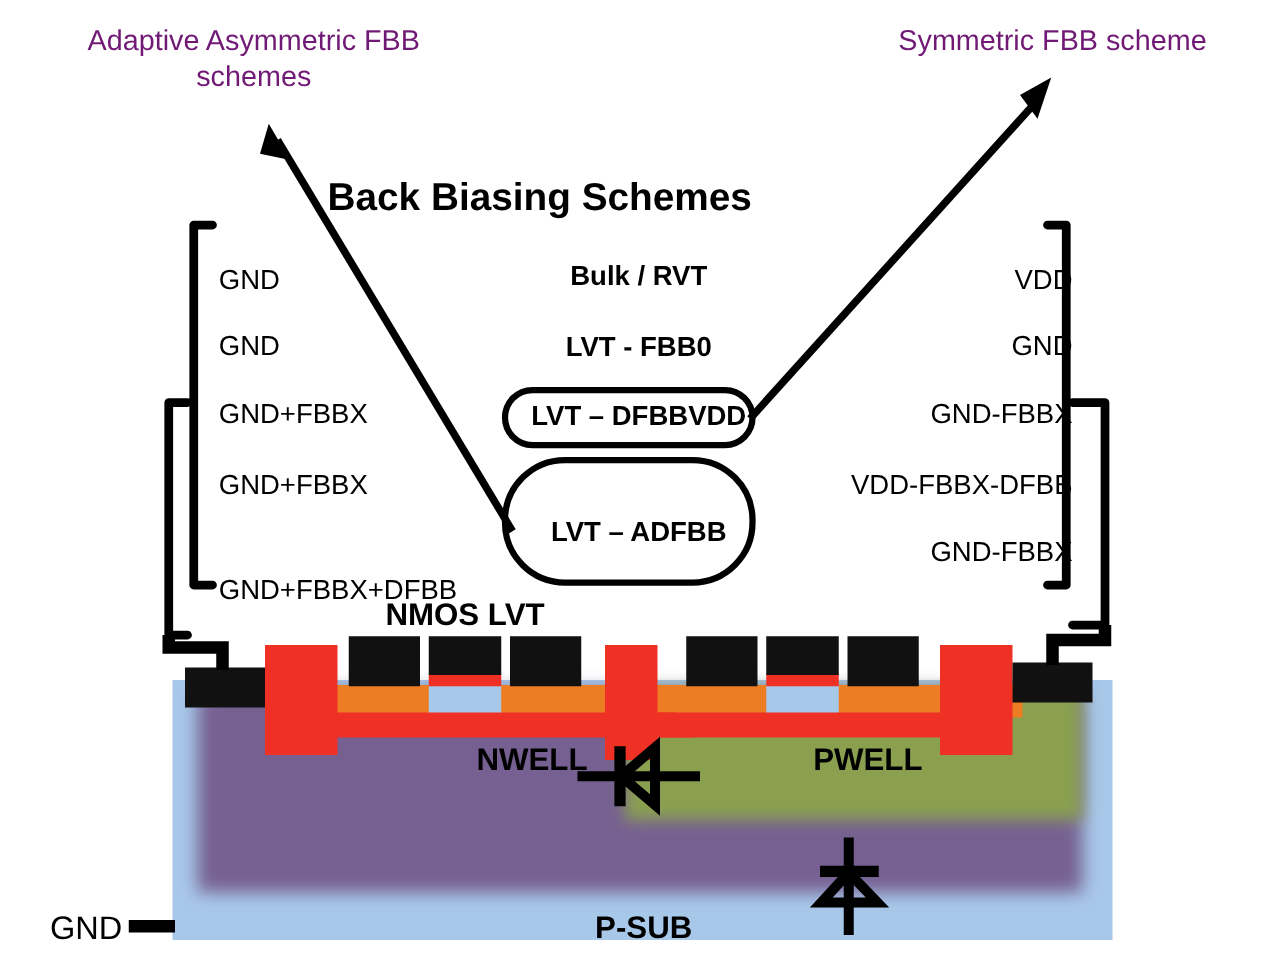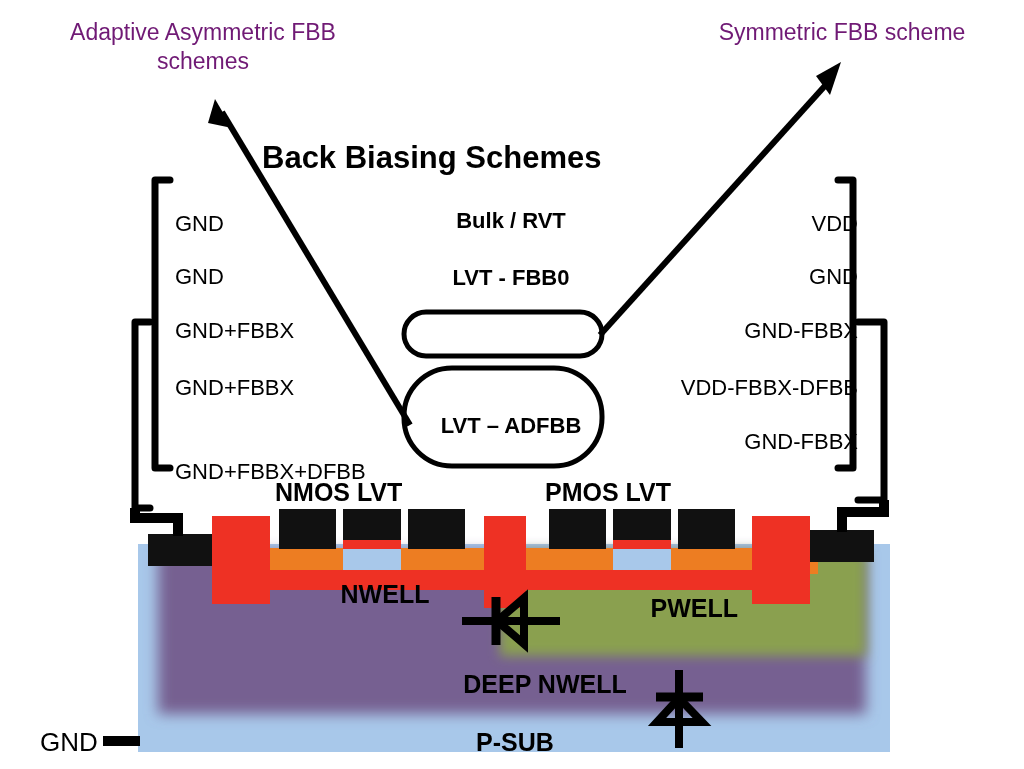--- a/index.html
+++ b/index.html
@@ -42,20 +42,21 @@
   .col-left { text-align: left; }
   .col-right { text-align: right; }
   .col-mid {
     text-align: center;
     font-weight: bold;
   }
   .dev-label {
     font-size: 25px;
     font-weight: bold;
     color: #000;
+    text-align: center;
     white-space: nowrap;
   }
   .region-label {
     font-size: 25px;
     font-weight: bold;
     color: #000;
     text-align: center;
     white-space: nowrap;
   }
   .gnd-bottom {
@@ -88,20 +89,21 @@
   <div class="abs title" style="left:262px; top:140px; width:500px;">Back Biasing Schemes</div>
 
   <div class="abs tbl-cell col-left" style="left:175px; top:211px; width:240px;">GND</div>
   <div class="abs tbl-cell col-left" style="left:175px; top:264px; width:240px;">GND</div>
   <div class="abs tbl-cell col-left" style="left:175px; top:318px; width:240px;">GND+FBBX</div>
   <div class="abs tbl-cell col-left" style="left:175px; top:375px; width:240px;">GND+FBBX</div>
   <div class="abs tbl-cell col-left" style="left:175px; top:447px; width:260px;margin-top:12px;">GND+FBBX+DFBB</div>
 
   <div class="abs tbl-cell col-mid" style="left:400px; top:208px; width:222px;">Bulk / RVT</div>
   <div class="abs tbl-cell col-mid" style="left:400px; top:265px; width:222px;">LVT - FBB0</div>
+  <div class="abs tbl-cell col-mid" style="left:400px; top:320px; width:222px;">LVT – DFBBVDD</div>
   <div class="abs tbl-cell col-mid" style="left:400px; top:377px; width:222px;margin-top:36px;">LVT – ADFBB</div>
 
   <div class="abs tbl-cell col-right" style="left:600px; top:211px; width:258px;">VDD</div>
   <div class="abs tbl-cell col-right" style="left:600px; top:264px; width:258px;">GND</div>
   <div class="abs tbl-cell col-right" style="left:600px; top:318px; width:258px;">GND-FBBX</div>
   <div class="abs tbl-cell col-right" style="left:600px; top:375px; width:258px;">VDD-FBBX-DFBB</div>
   <div class="abs tbl-cell col-right" style="left:600px; top:429px; width:258px;">GND-FBBX</div>
 
   <svg class="layer" viewBox="0 0 1024 769" xmlns="http://www.w3.org/2000/svg">
     <defs>
@@ -184,25 +186,23 @@
 
     <g stroke="#000" fill="none">
       <line x1="679" y1="670" x2="679" y2="748" stroke-width="8"></line>
       <line x1="656" y1="697" x2="703" y2="697" stroke-width="9"></line>
       <polygon points="657,722 702,722 679,698" fill="none" stroke="#000" stroke-width="8"></polygon>
     </g>
   </svg>
 
   <div class="abs dev-label" style="left:275px; top:478px; width:194px;">NMOS LVT</div>
 
-  <div class="abs dev-label" style="left:545px; top:478px; width:194px;">PMOS LVT</div>
-
-  <div class="abs region-label" style="left:300px; top:580px; width:170px;">NWELL</div>
+
+  <div class="abs region-label" style="left:300px; top:594px; width:170px;text-align:right;">NWELL</div>
 
   <div class="abs region-label" style="left:568px; top:594px; width:170px;text-align:right;">PWELL</div>
 
-  <div class="abs region-label" style="left:418px; top:670px; width:254px;">DEEP NWELL</div>
 
   <div class="abs region-label" style="left:445px; top:728px; width:140px;">P-SUB</div>
 
   <div class="abs gnd-bottom" style="left:40px; top:727px; width:70px;">GND</div>
 
 </div>
 
 </body></html>

